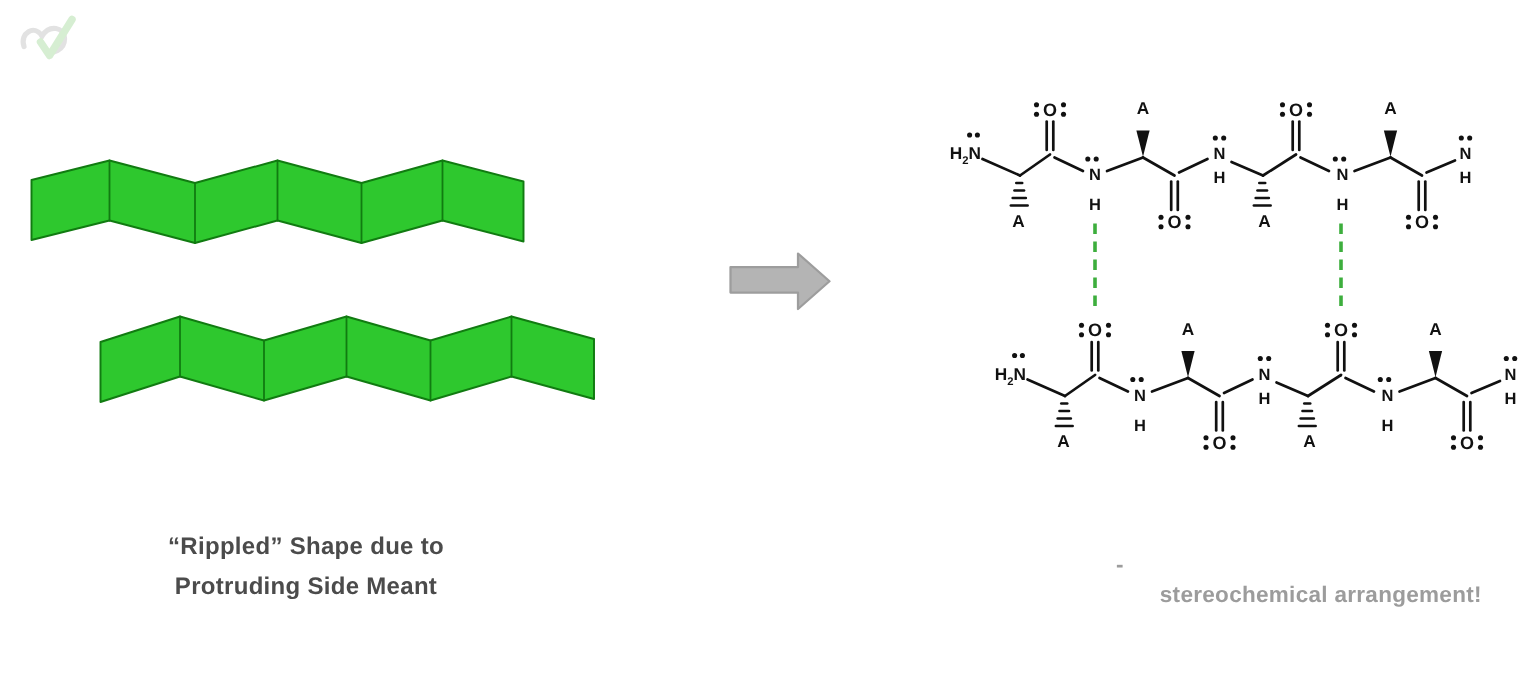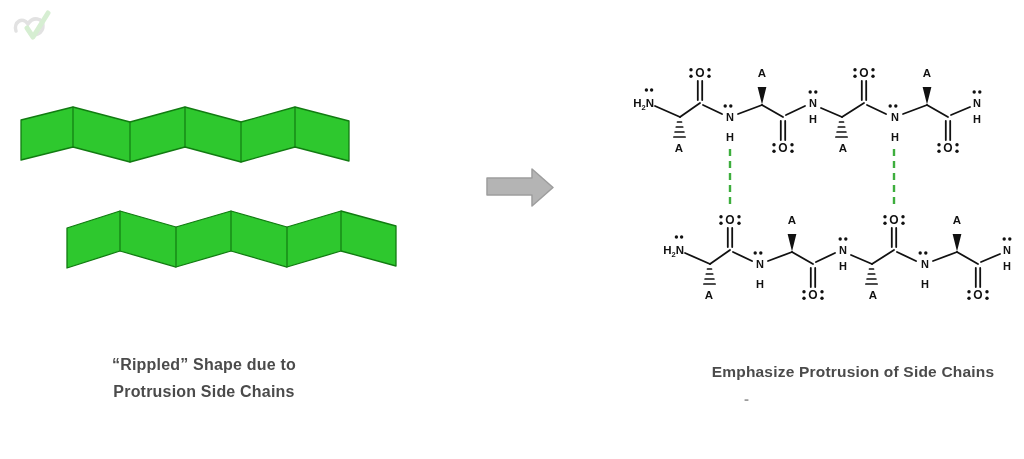--- a/index.html
+++ b/index.html
@@ -199,26 +199,26 @@
         <text x="684" y="250" fill="#111111" font-size="11.5" font-weight="bold" text-anchor="end" dominant-baseline="central"><tspan>H</tspan><tspan font-size="7.5" dy="3.5">2</tspan><tspan font-size="11.5" dy="-3.5">N</tspan></text>
         <circle cx="676.4" cy="237" r="1.7" fill="#111111"></circle>
         <circle cx="681.6" cy="237" r="1.7" fill="#111111"></circle>
         <line x1="730" y1="149" x2="730" y2="208" stroke="#3dae3d" stroke-width="2.4" stroke-linecap="butt" stroke-dasharray="7 5"></line>
         <line x1="894" y1="149" x2="894" y2="208" stroke="#3dae3d" stroke-width="2.4" stroke-linecap="butt" stroke-dasharray="7 5"></line>
       </g>
   </svg>
 
   <div class="caption caption-left">
     <div>“Rippled” Shape due to</div>
-    <div>Protrusion Side Chains</div>
+    <div>Protruding Side Meant</div>
   </div>
 
   <div class="caption caption-right">
-    <div>Emphasize Protrusion of Side Chains</div>
     <div class="bullet">
       <span>-</span>
       <span>
         <br>
+        <span>stereochemical arrangement!</span>
       </span>
     </div>
   </div>
 
 </div>
 
 </body></html>

